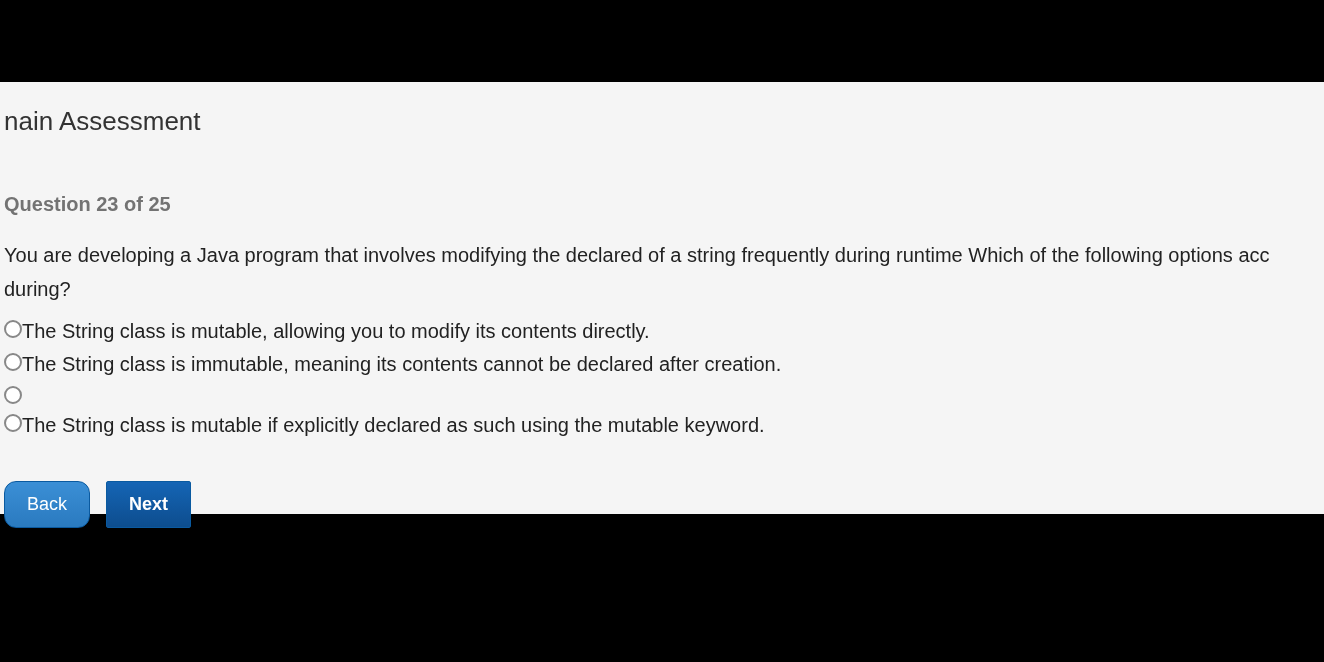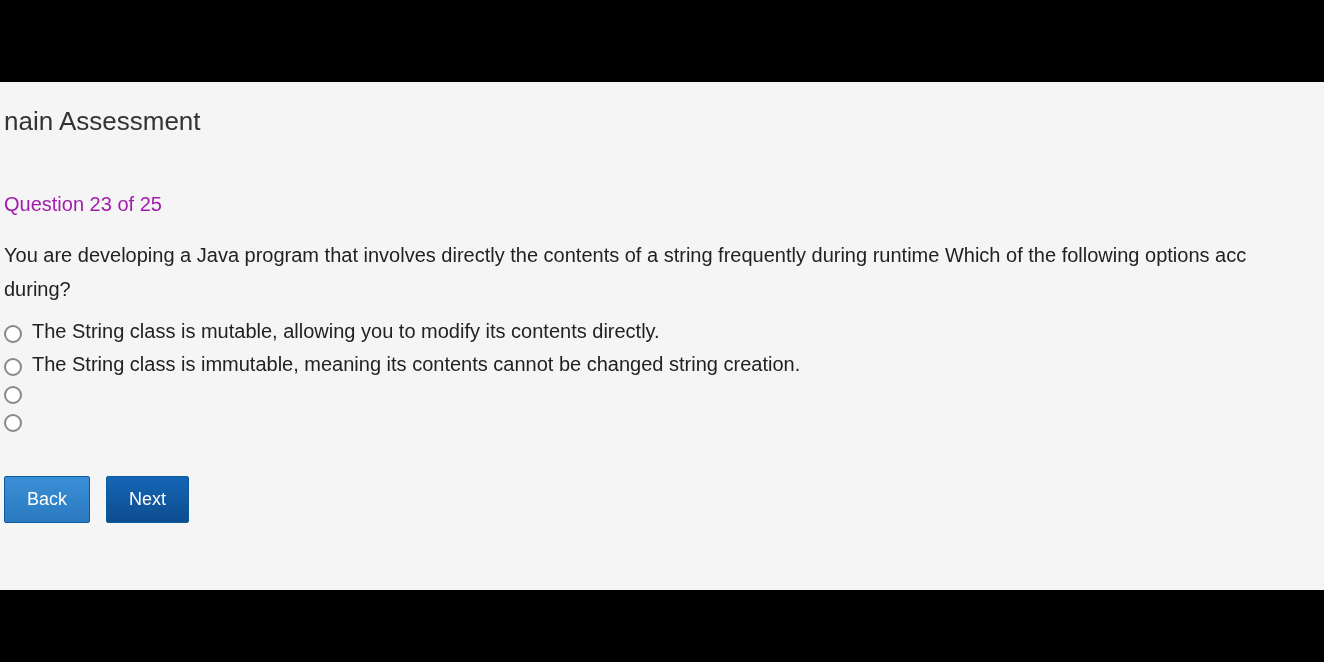--- a/index.html
+++ b/index.html
@@ -13,51 +13,50 @@
       width: 1324px;
       height: 662px;
       overflow: hidden;
     }
     .top-bar {
       height: 82px;
       background: #000;
     }
     .assessment-panel {
       background: #f5f5f5;
-      height: 508px;
+      height: 432px;
       padding: 24px 0 0 0;
     }
     .assessment-title {
       font-size: 26px;
       color: #333;
       font-weight: 400;
       padding-left: 4px;
       margin-bottom: 56px;
     }
     .question-header {
       font-size: 20px;
-      font-weight: 400;
-      color: #a21caf;
+      font-weight: 700;
+      color: #737373;
       padding-left: 4px;
       margin-bottom: 22px;
     }
     .question-text {
       font-size: 20px;
       color: #222;
       padding-left: 4px;
       line-height: 1.7;
       margin-bottom: 14px;
     }
     .options {
       padding-left: 4px;
     }
     .option-row {
       display: flex;
-      align-items: flex-end;
-      gap: 10px;
+      align-items: flex-start;
       margin-bottom: 10px;
     }
     .radio-circle {
       width: 18px;
       height: 18px;
       border: 2px solid #888;
       border-radius: 50%;
       flex-shrink: 0;
       cursor: pointer;
       background: #fff;
@@ -76,56 +75,58 @@
       padding: 12px 22px;
       font-size: 18px;
       color: #fff;
       border: 1px solid #0a5aa0;
       cursor: pointer;
       font-weight: 400;
       border-radius: 2px;
     }
     .btn-back {
       background: linear-gradient(#3b8fd6, #2a7abf);
+      border-radius: 12px;
     }
     .btn-next {
       background: linear-gradient(#1565b5, #0d4d8e);
-      font-weight: 400;
+      font-weight: 700;
       text-align: right;
     }
   </style>
 </head>
 <body>
 
 <div class="top-bar"></div>
 
 <div class="assessment-panel">
   <h1 class="assessment-title">nain Assessment</h1>
 
   <div class="question-header">Question 23 of 25</div>
 
   <div class="question-text">
-    <span>You are developing a Java program that involves directly the contents of a string frequently during runtime  Which of the following options acc</span><br>
+    <span>You are developing a Java program that involves modifying the declared of a string frequently during runtime  Which of the following options acc</span><br>
     <span>during?</span>
   </div>
 
   <div class="options">
     <div class="option-row">
       <div class="radio-circle"></div>
       <span class="option-label">The String class is mutable, allowing you to modify its contents directly.</span>
     </div>
     <div class="option-row">
       <div class="radio-circle"></div>
-      <span class="option-label">The String class is immutable, meaning its contents cannot be changed string creation.</span>
+      <span class="option-label">The String class is immutable, meaning its contents cannot be declared after creation.</span>
     </div>
     <div class="option-row">
       <div class="radio-circle"></div>
     </div>
     <div class="option-row">
       <div class="radio-circle"></div>
+      <span class="option-label">The String class is mutable if explicitly declared as such using the mutable keyword.</span>
     </div>
   </div>
 
   <div class="button-row">
     <button class="btn btn-back">Back</button>
     <button class="btn btn-next">Next</button>
   </div>
 </div>
 
 </body></html>

